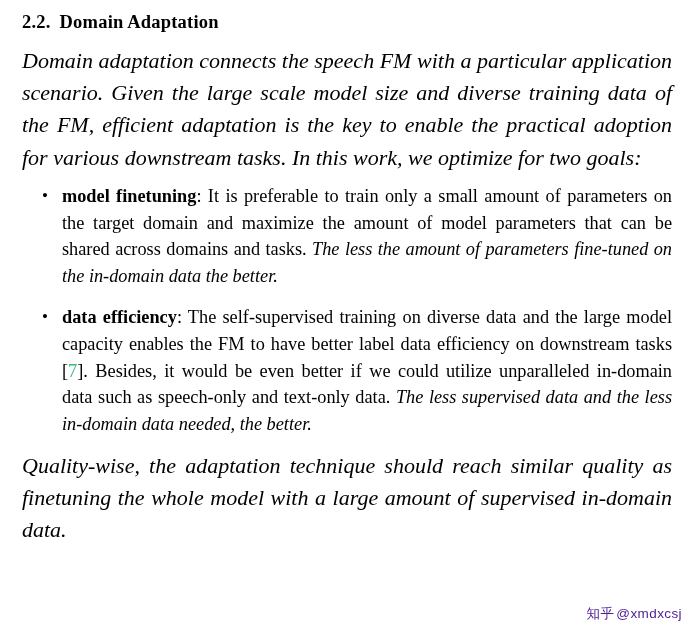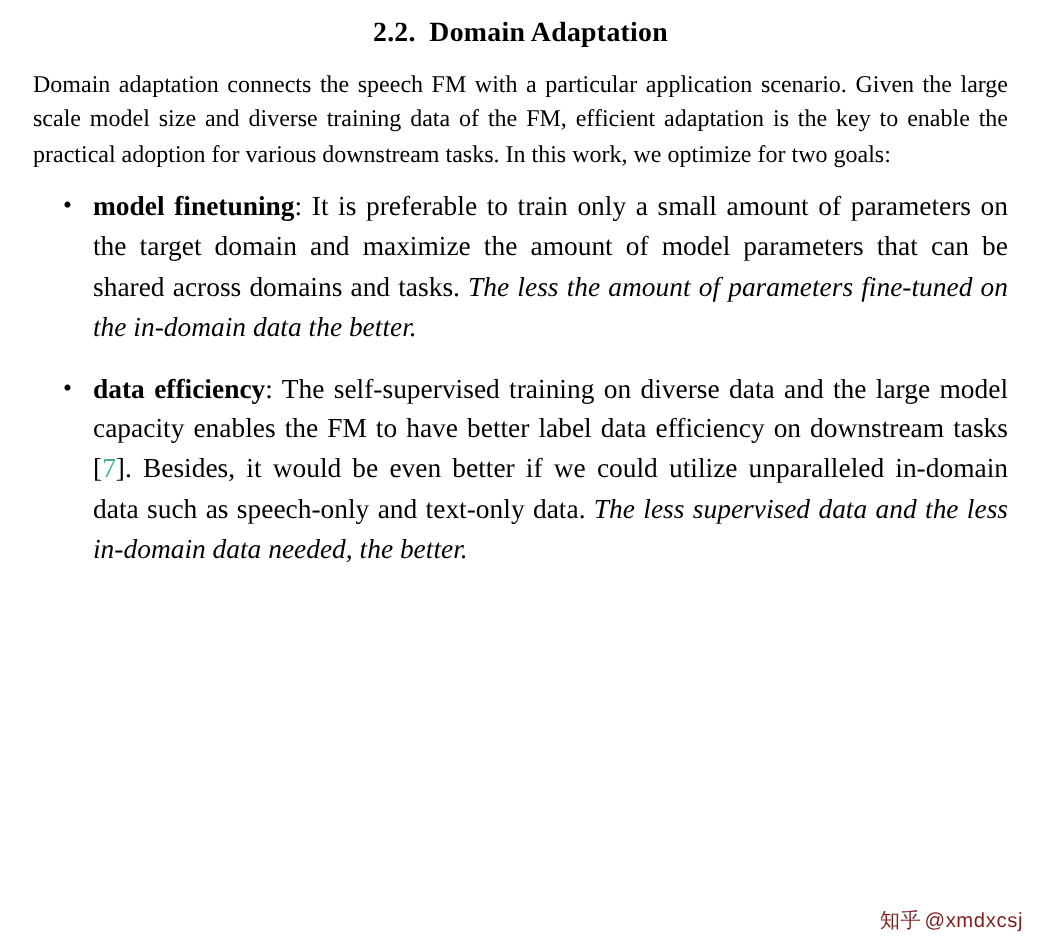--- a/index.html
+++ b/index.html
@@ -19,32 +19,32 @@
     width: 696px;
     height: 630px;
     box-sizing: border-box;
     padding: 12px 24px 0 22px;
   }
   .section-heading {
     font-size: 18.5px;
     font-weight: bold;
     margin: 0 0 11px 0;
     letter-spacing: 0.2px;
-    text-align: center;
   }
   .section-heading .num {
     margin-right: 9px;
   }
   p.body {
-    font-size: 16px;
+    font-size: 22px;
     line-height: 1.465;
     text-align: justify;
     text-justify: inter-word;
     margin: 12px 0 9px 0;
     hyphens: manual;
+    font-style: italic;
   }
   ul.goals {
     list-style: none;
     margin: 9px 0 8px 0;
     padding: 0;
   }
   ul.goals > li {
     position: relative;
     padding-left: 40px;
     margin-bottom: 14px;
@@ -71,21 +71,21 @@
   }
   .cite {
     color: #3cb878;
   }
   .watermark {
     position: absolute;
     right: 14px;
     bottom: 7px;
     font-family: "Liberation Sans", sans-serif;
     font-size: 13.5px;
-    color: #7f1d1d;
+    color: #4c1d95;
     letter-spacing: 0.4px;
     white-space: nowrap;
     margin-top: 12px;
   }
   .wm-logo {
     display: inline-block;
     margin-right: 2px;
   }
 </style>
 </head>
@@ -101,18 +101,19 @@
 
   <ul class="goals">
     <li>
       <span class="bullet">•</span><span class="bold">model finetuning</span><span>: </span><span>It is preferable to train only a small amount of parameters on the target domain and maximize the amount of model parameters that can be shared across domains and tasks. </span><span class="ital">The less the amount of parameters fine-tuned on the in-domain data the better.</span>
     </li>
     <li>
       <span class="bullet">•</span><span class="bold">data efficiency</span><span>: </span><span>The self-supervised training on diverse data and the large model capacity enables the FM to have better label data efficiency on downstream tasks [</span><span class="cite">7</span><span>]. Besides, it would be even better if we could utilize unparalleled in-domain data such as speech-only and text-only data. </span><span class="ital">The less supervised data and the less in-domain data needed, the better.</span>
     </li>
   </ul>
 
+  <p class="body">Quality-wise, the adaptation technique should reach similar quality as finetuning the whole model with a large amount of supervised in-domain data.</p>
 
   <div class="watermark">
     <span class="wm-logo">知乎</span><span>@xmdxcsj</span>
   </div>
 
 </div>
 
 </body></html>

